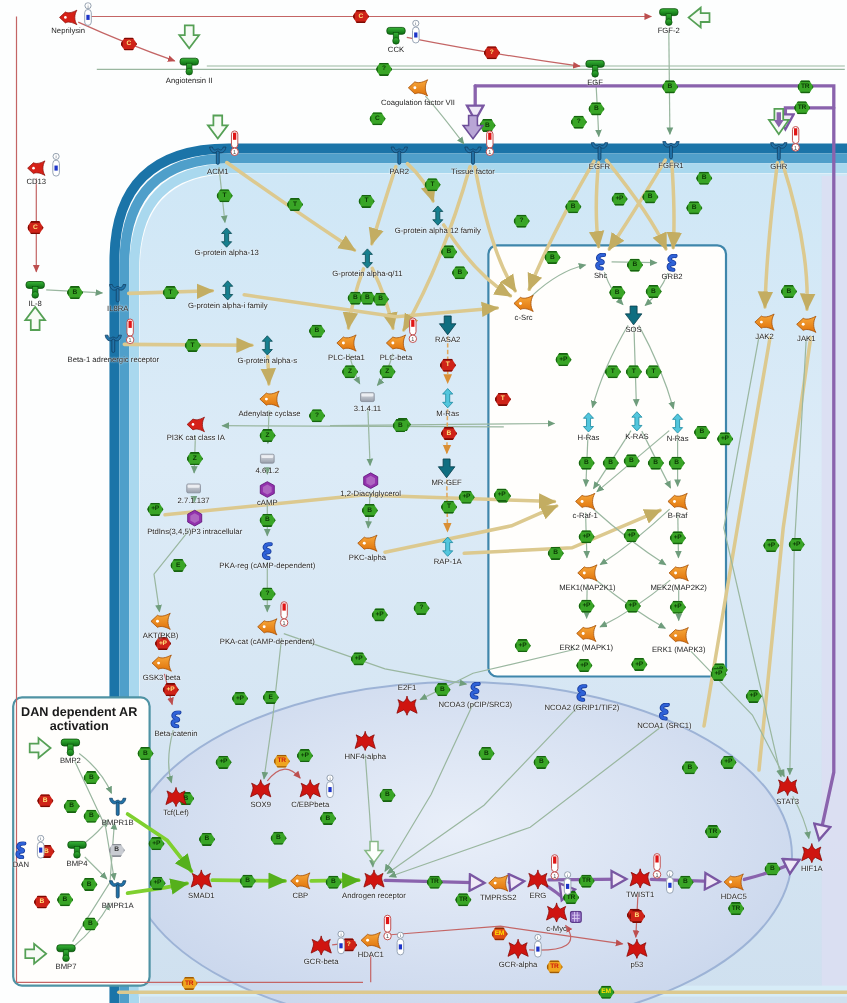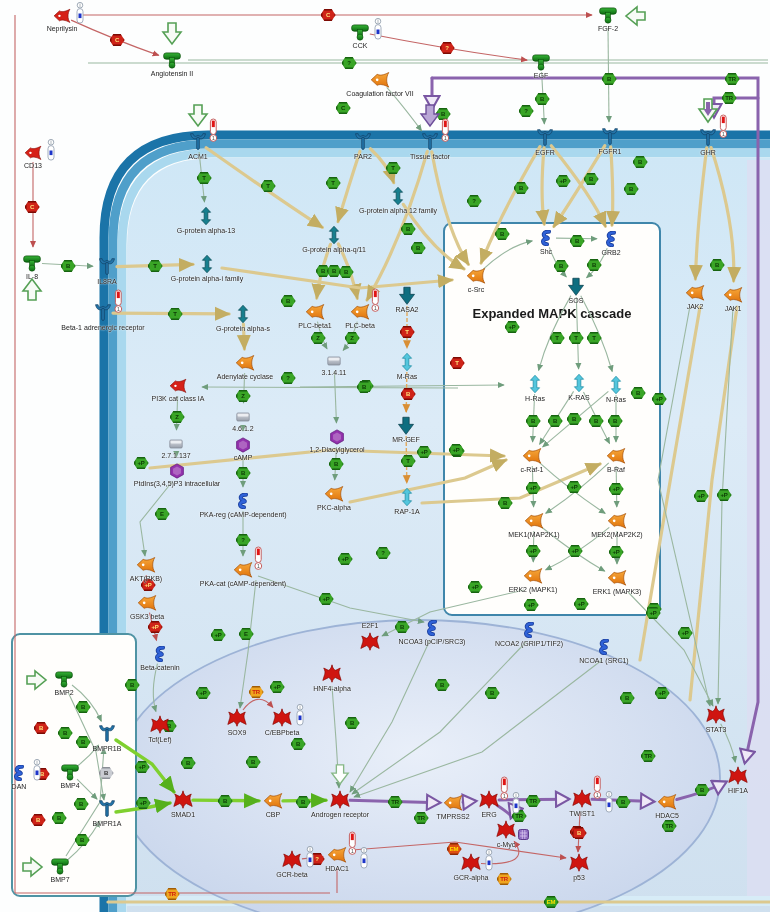--- a/index.html
+++ b/index.html
@@ -52,21 +52,21 @@
     <rect x="747" y="160" width="23" height="740" fill="#dcdef2" opacity="0.85"></rect>
     <path d="M104,912 V238 Q104,135 208,135 H770" fill="none" stroke="#1b74a8" stroke-width="9"></path>
     <path d="M113,912 V241 Q113,144 210,144 H770" fill="none" stroke="#4f9fca" stroke-width="9"></path>
     <path d="M122,912 V245 Q122,153 212,153 H770" fill="none" stroke="#a9d8ee" stroke-width="9"></path>
     <rect x="126" y="896" width="644" height="10" fill="#d7ecf7"></rect>
     <ellipse cx="418" cy="778" rx="302" ry="158" fill="url(#nucg)" stroke="#9db3d6" stroke-width="1.8"></ellipse>
   </svg>
 
   <div class="pbox" id="mapk-box" style="left:443px;top:222px;width:214px;height:390px;"></div>
   <div class="pbox dan" style="left:11px;top:633px;width:122px;height:260px;"></div>
-  <div class="boxtitle" id="mapk-title">Expanded MAPK cascade</div>
+  <div class="boxtitle" id="dan-title">DAN dependent AR activation</div>
 
   <svg class="layer" id="edges" width="770" height="912">
     <defs>
       <marker id="mk-tan" viewBox="0 0 10 10" refX="8" refY="5" markerWidth="5.5" markerHeight="5.5" orient="auto-start-reverse">
           <path d="M0,1 L9,5 L0,9 Z" fill="#c3ad62"></path>
         </marker>
       <marker id="mk-grn" viewBox="0 0 10 10" refX="8" refY="5" markerWidth="7" markerHeight="7" orient="auto-start-reverse">
           <path d="M0,1 L9,5 L0,9 Z" fill="#6f9d7c"></path>
         </marker>
       <marker id="mk-red" viewBox="0 0 10 10" refX="8" refY="5" markerWidth="7" markerHeight="7" orient="auto-start-reverse">

